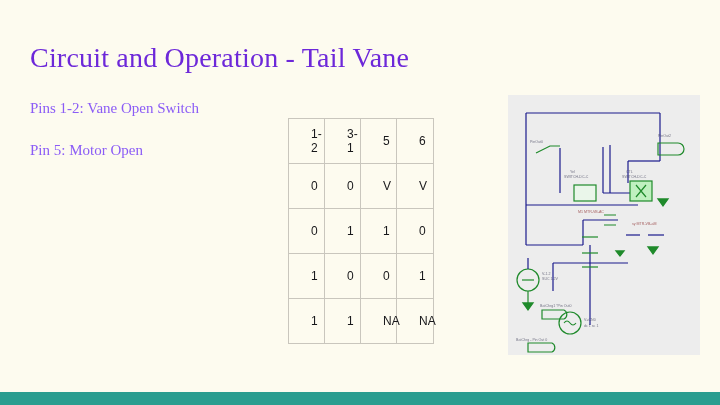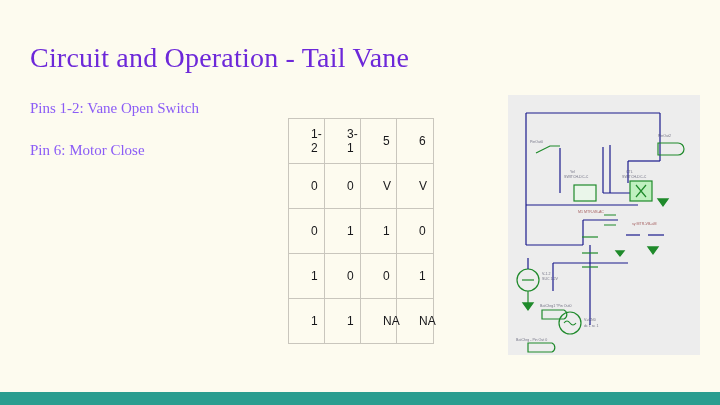--- a/index.html
+++ b/index.html
@@ -105,21 +105,21 @@
 </style>
 </head>
 <body>
 
 <div id="slide">
 
   <div id="title">Circuit and Operation - Tail Vane</div>
 
   <div id="bullets">
     <div class="bullet-line">Pins 1-2: Vane Open Switch</div>
-    <div class="bullet-line">Pin 6: Motor Close</div>
+    <div class="bullet-line">Pin 5: Motor Open</div>
   </div>
 
   <table id="truth-table">
     <colgroup>
       <col class="c1">
         <col class="c2">
         <col class="c3">
         <col class="c4">
     </colgroup>
     <tbody>

